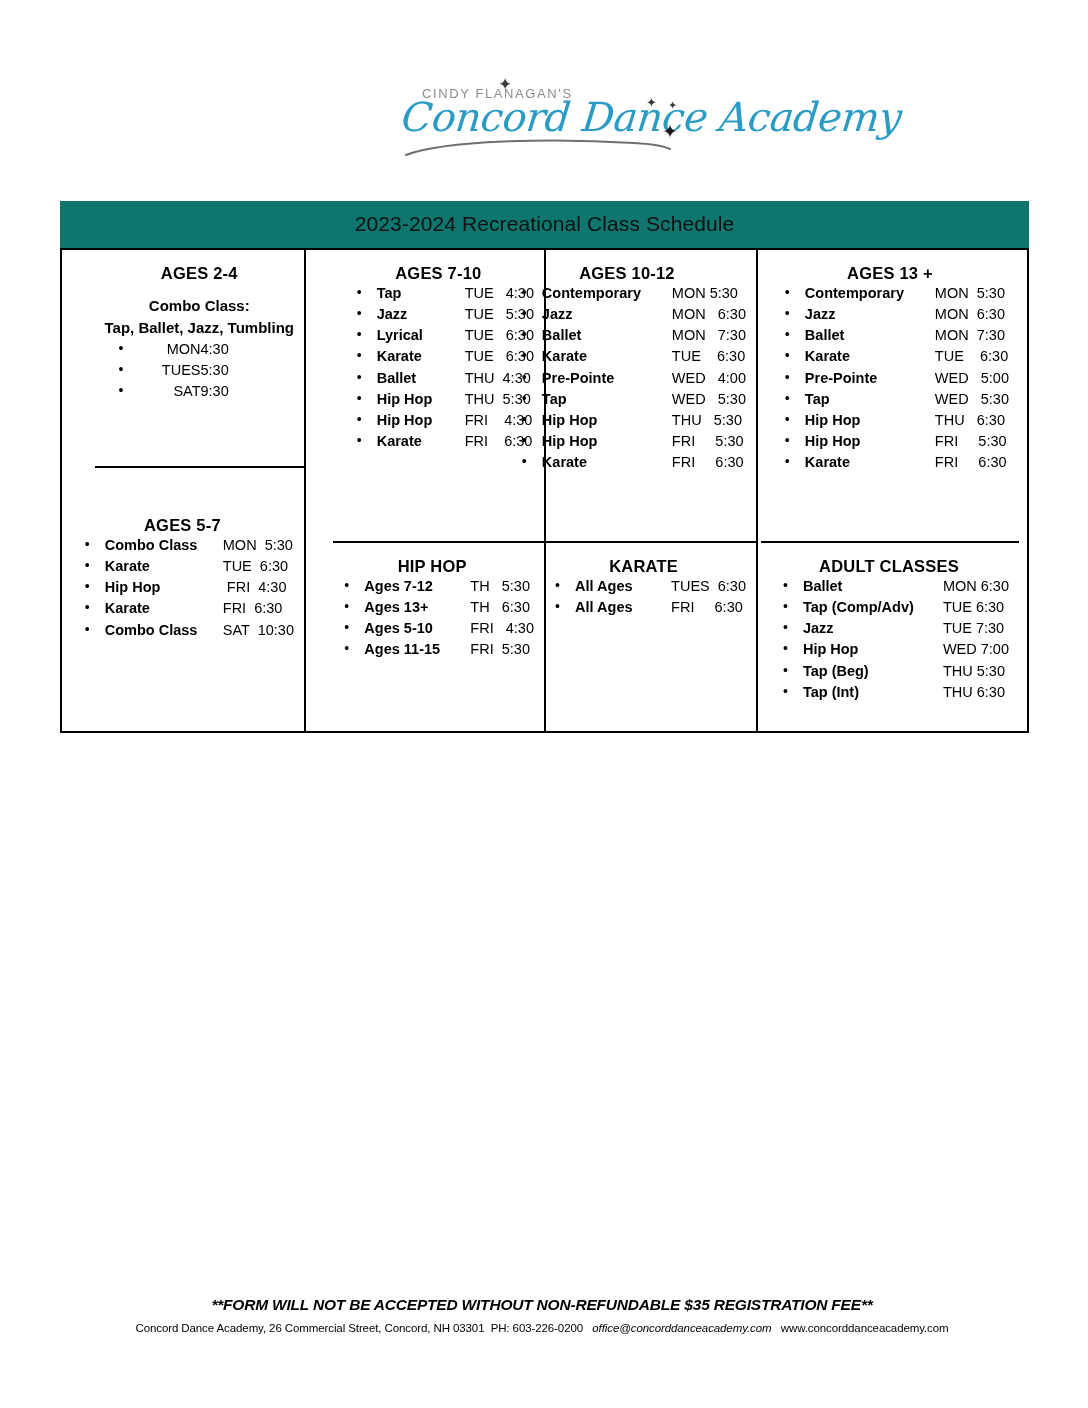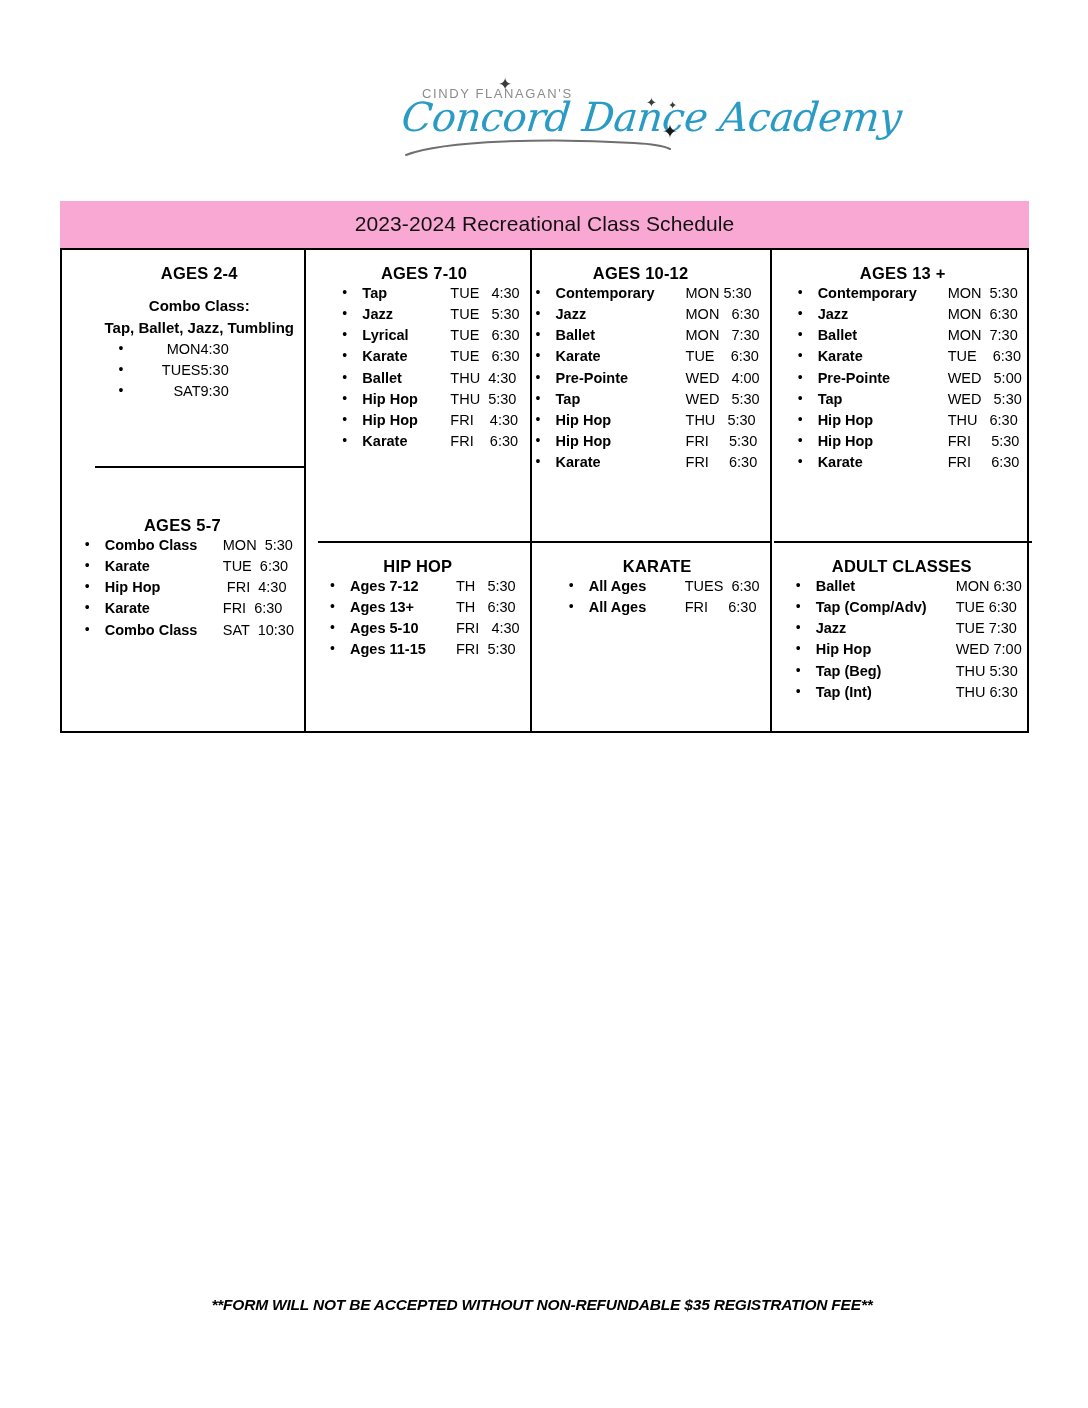--- a/index.html
+++ b/index.html
@@ -72,21 +72,21 @@
   .star-d { left: 268px; top: 46px; font-size: 19px; color:#1a1a1a; }
 
   
   .schedule-wrap {
     position: absolute;
     left: 60px;
     top: 201px;
     width: 969px;
   }
   .sched-title {
-    background: #f9a8d4;
+    background: #0f766e;
     text-align: center;
     font-family: "Liberation Sans", sans-serif;
     font-size: 21px;
     color: #111111;
     padding: 11px 0 12px 0;
     letter-spacing: 0.1px;
   }
   .grid {
     display: flex;
     border-left: 2px solid #000;
@@ -96,21 +96,21 @@
     box-sizing: border-box;
   }
   .col {
     box-sizing: border-box;
     display: flex;
     flex-direction: column;
     align-items: flex-end;
   }
   .col-1 { width: 244px; border-right: 2px solid #000; }
   .col-2 { width: 240px; border-right: 2px solid #000; }
-  .col-3 { width: 240px; border-right: 2px solid #000; }
+  .col-3 { width: 212px; border-right: 2px solid #000; }
   .col-4 { width: 261px; border-radius: 31px; }
 
   .cell {
     box-sizing: border-box;
     padding: 10px 10px 10px 10px;
   }
   .cell-div { border-bottom: 2px solid #000; }
 
   
   .c1-top    { height: 218px; }
@@ -326,13 +326,19 @@
           <li><span class="lbl">Tap (Int)</span><span class="when">THU 6:30</span></li>
         </ul>
       </div>
     </div>
 
   </div>
 </div>
 
 <div class="footer">
   <div class="footer-warning">**FORM WILL NOT BE ACCEPTED WITHOUT NON-REFUNDABLE $35 REGISTRATION FEE**</div>
+  <div class="footer-contact">
+    <span>Concord Dance Academy, 26 Commercial Street, Concord, NH 03301</span>&nbsp;
+    <span>PH:  603-226-0200</span>&nbsp;&nbsp;
+    <span class="em">office@concorddanceacademy.com</span>&nbsp;&nbsp;
+    <span>www.concorddanceacademy.com</span>
+  </div>
 </div>
 
 </body></html>

